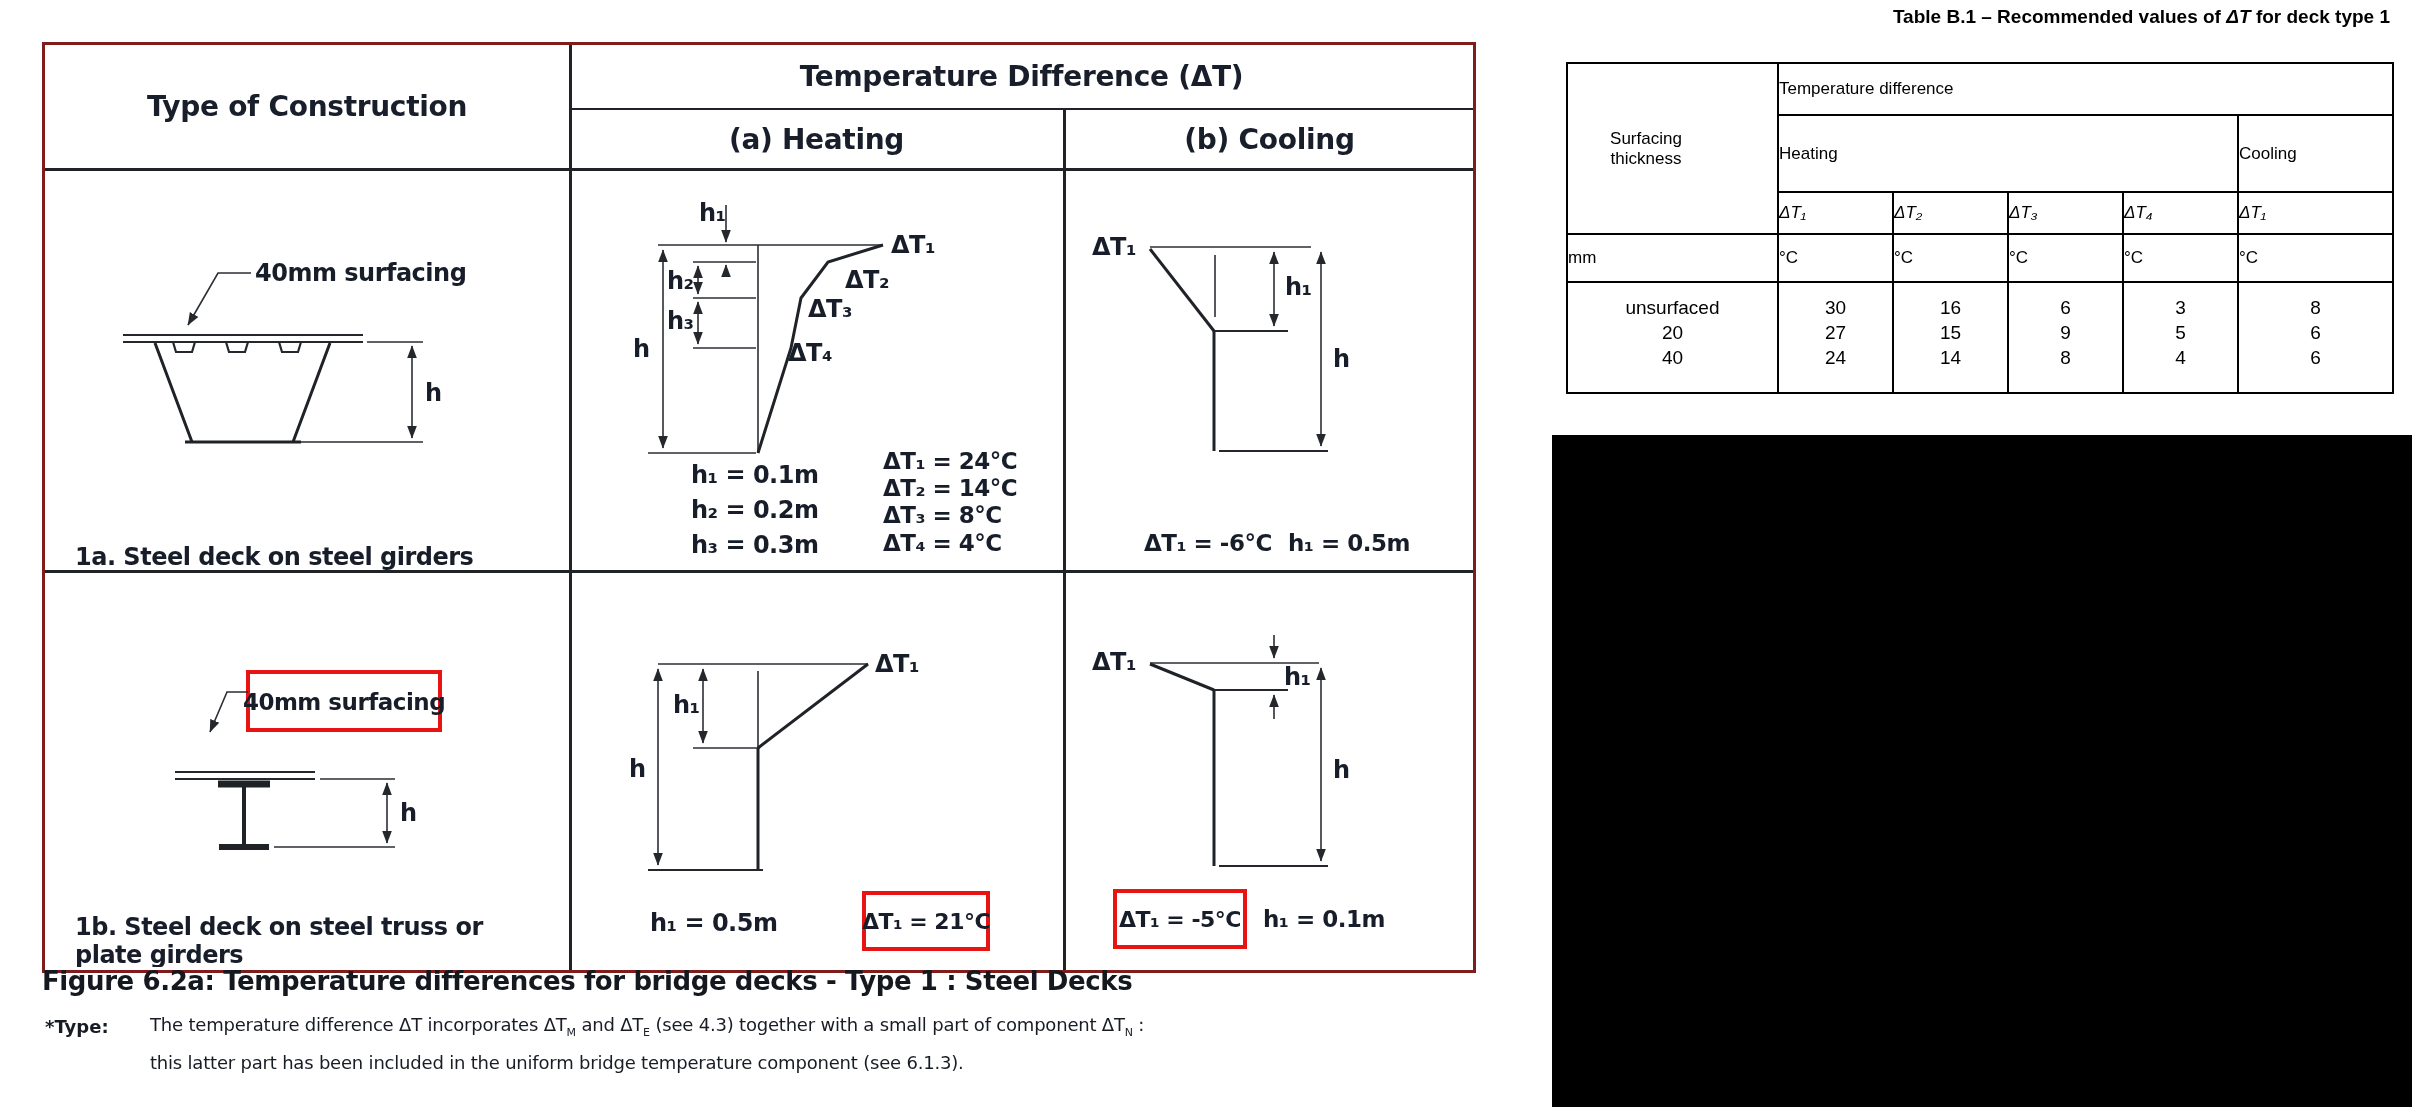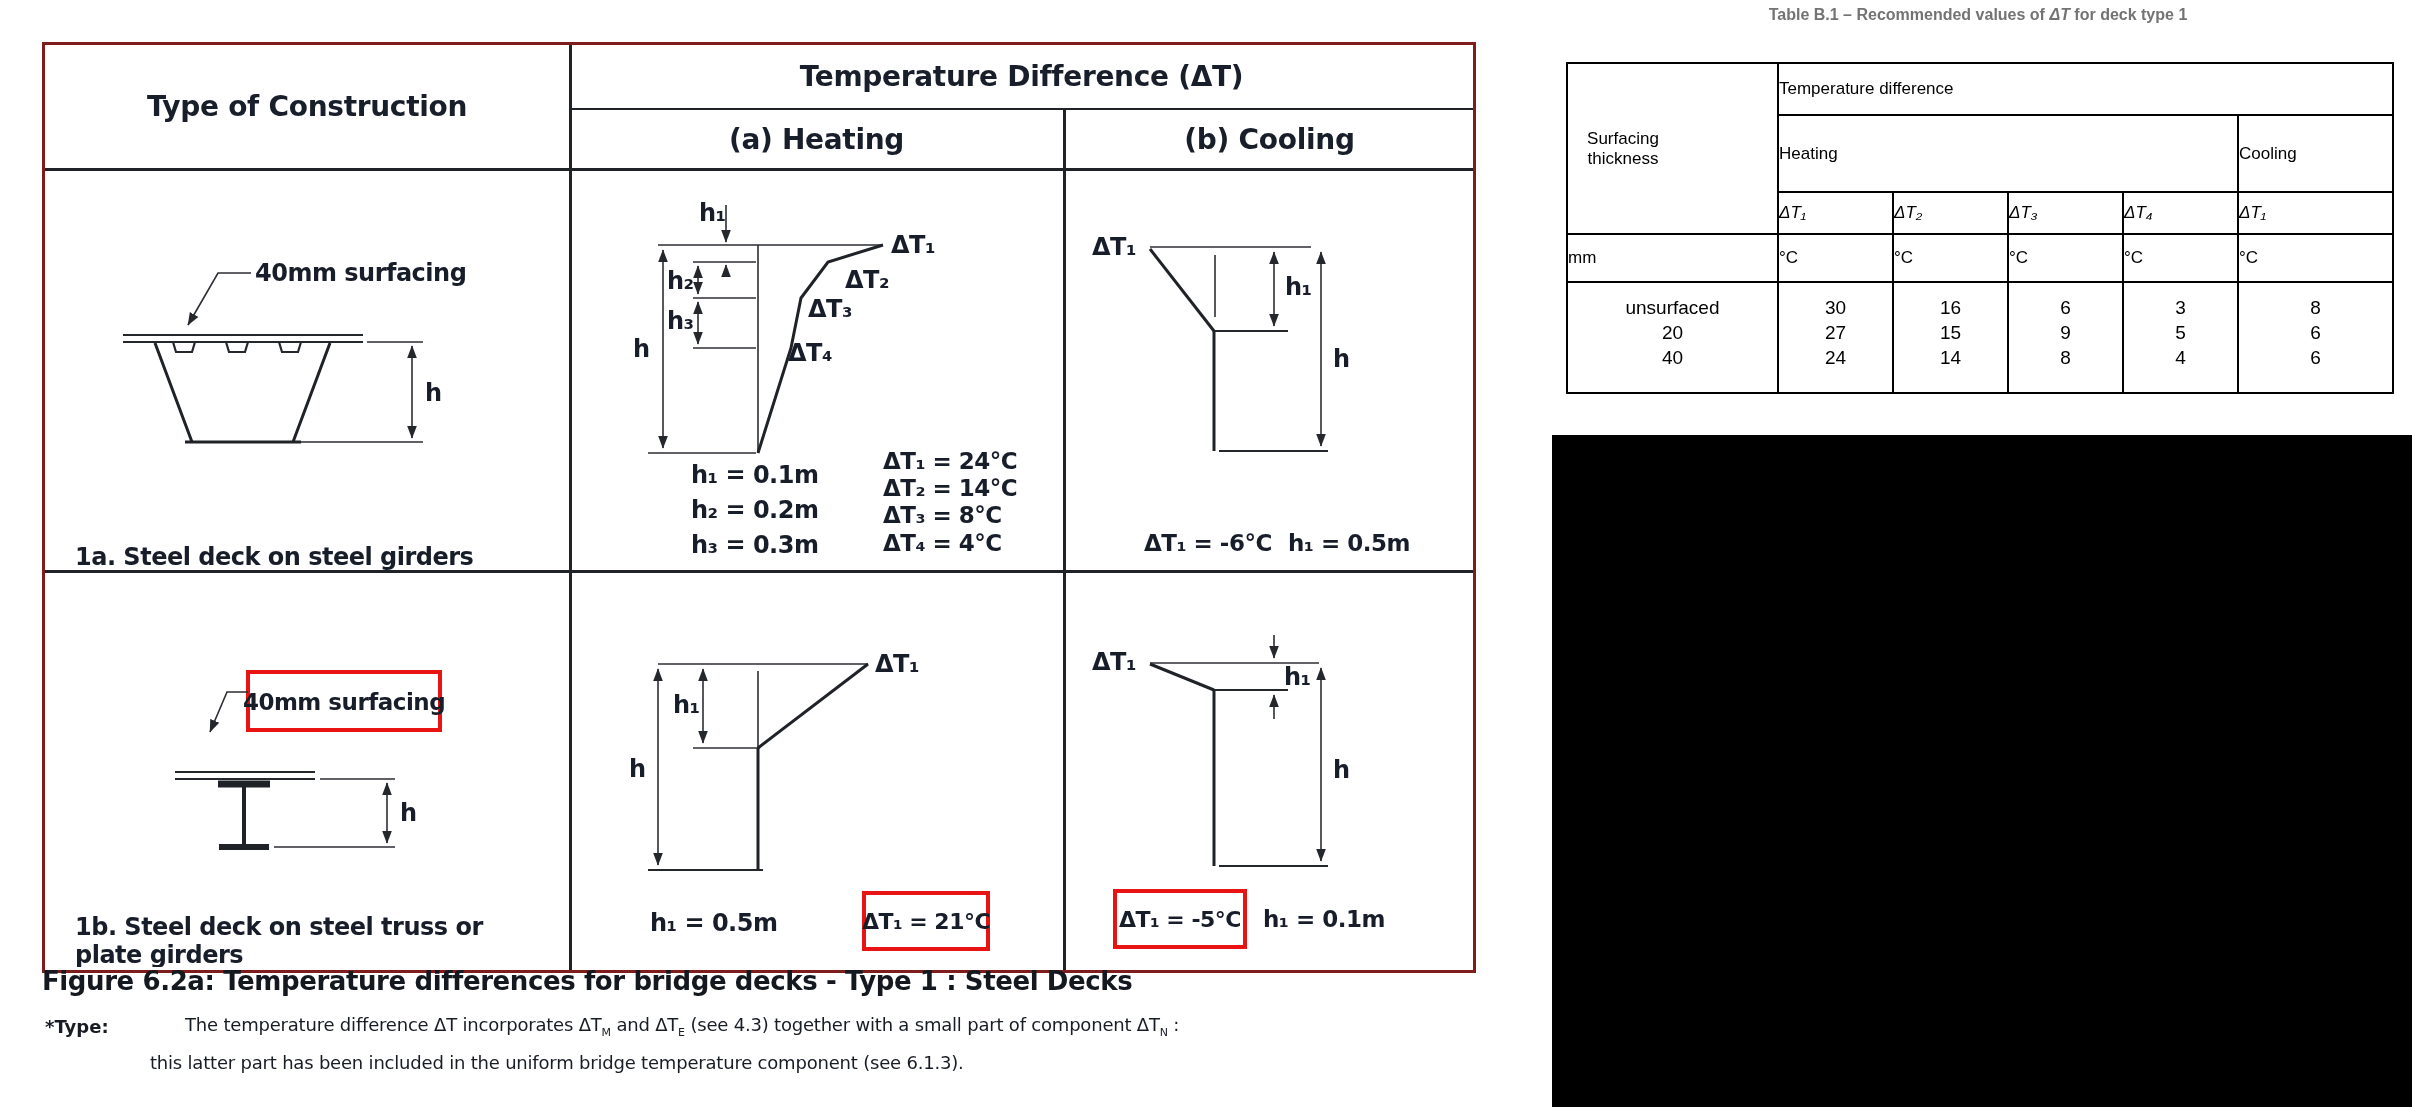--- a/index.html
+++ b/index.html
@@ -26,22 +26,22 @@
   text.sm{font-size:23px;}
   text.box{font-size:22px;}
   .redbox{stroke:#e81313;stroke-width:4;fill:none;}
   
   .fig-caption{position:absolute;left:42px;top:966px;font-size:26px;font-weight:700;
                color:#14181f;letter-spacing:-0.4px;}
   .note-label{position:absolute;left:45px;top:1016px;font-size:18px;font-weight:700;color:#181c24;}
   .note-line{position:absolute;font-size:18px;font-weight:500;color:#181c24;letter-spacing:-0.2px;}
   .note-line sub{font-size:11px;}
   
-  .b1-title{position:absolute;left:1566px;top:6px;width:824px;text-align:center;
-            font-family:"Liberation Sans",sans-serif;font-size:16px;font-weight:700;color:#737373;}
+  .b1-title{position:absolute;left:1566px;top:6px;width:824px;text-align:right;
+            font-family:"Liberation Sans",sans-serif;font-size:19px;font-weight:700;color:#000000;}
   .b1-title .it{font-style:italic;}
   .tableB1{position:absolute;left:1566px;top:62px;width:824px;height:328px;
            border:2px solid #000;font-family:"Liberation Sans",sans-serif;color:#000;}
   .bl{position:absolute;background:#000;}
   .bcell{position:absolute;display:flex;align-items:center;
          text-align:center;font-size:17px;color:#000;}
   .bcell .wrap{display:block;width:110px;}
   .bcell.it{font-style:italic;}
   .bdata{position:absolute;text-align:center;font-size:19px;line-height:25px;padding-top:12px;
          box-sizing:border-box;}
@@ -197,42 +197,42 @@
         <path class="med" d="M153,293 H262"></path>
         <rect class="redbox" x="49" y="318" width="130" height="56"></rect>
         <text class="lbl box" x="114" y="354" text-anchor="middle">ΔT₁ = -5°C</text>
         <text class="lbl sm" x="197" y="354">h₁ = 0.1m</text>
       </svg>
     </div>
   </div>
 
   <div class="fig-caption">Figure 6.2a: Temperature differences for bridge decks - Type 1 : Steel Decks</div>
   <div class="note-label">*Type:</div>
-  <div class="note-line" style="left:150px;top:1014px;margin-left:35px;">
+  <div class="note-line" style="left:150px;top:1014px;">
     <span>The temperature difference ΔT incorporates ΔT</span><sub>M</sub><span> and ΔT</span><sub>E</sub><span> (see 4.3) together with a small part of component ΔT</span><sub>N</sub><span> :</span>
   </div>
   <div class="note-line" style="left:150px;top:1052px;">this latter part has been included in the uniform bridge temperature component (see 6.1.3).</div>
 
   <div class="b1-title">
     <span>Table B.1 – Recommended values of </span><span class="it">ΔT</span><span> for deck type 1</span>
   </div>
 
   <div class="tableB1">
 
     <div class="bl" style="left:209px;top:0;width:2px;height:328px;"></div>
     <div class="bl" style="left:324px;top:127px;width:2px;height:201px;"></div>
     <div class="bl" style="left:439px;top:127px;width:2px;height:201px;"></div>
     <div class="bl" style="left:554px;top:127px;width:2px;height:201px;"></div>
     <div class="bl" style="left:669px;top:50px;width:2px;height:278px;"></div>
     <div class="bl" style="left:209px;top:50px;width:615px;height:2px;"></div>
     <div class="bl" style="left:209px;top:127px;width:615px;height:2px;"></div>
     <div class="bl" style="left:0;top:169px;width:824px;height:2px;"></div>
     <div class="bl" style="left:0;top:217px;width:824px;height:2px;"></div>
 
-    <div class="bcell" style="left:0;top:0;width:209px;height:169px;">
+    <div class="bcell" style="left:0;top:0;width:209px;height:169px;padding-left:23px;">
       <span class="wrap">Surfacing thickness</span>
     </div>
     <div class="bcell" style="left:211px;top:0;width:613px;height:50px;">
       <span>Temperature difference</span>
     </div>
     <div class="bcell" style="left:211px;top:52px;width:458px;height:75px;">
       <span>Heating</span>
     </div>
     <div class="bcell" style="left:671px;top:52px;width:153px;height:75px;">
       <span>Cooling</span>

